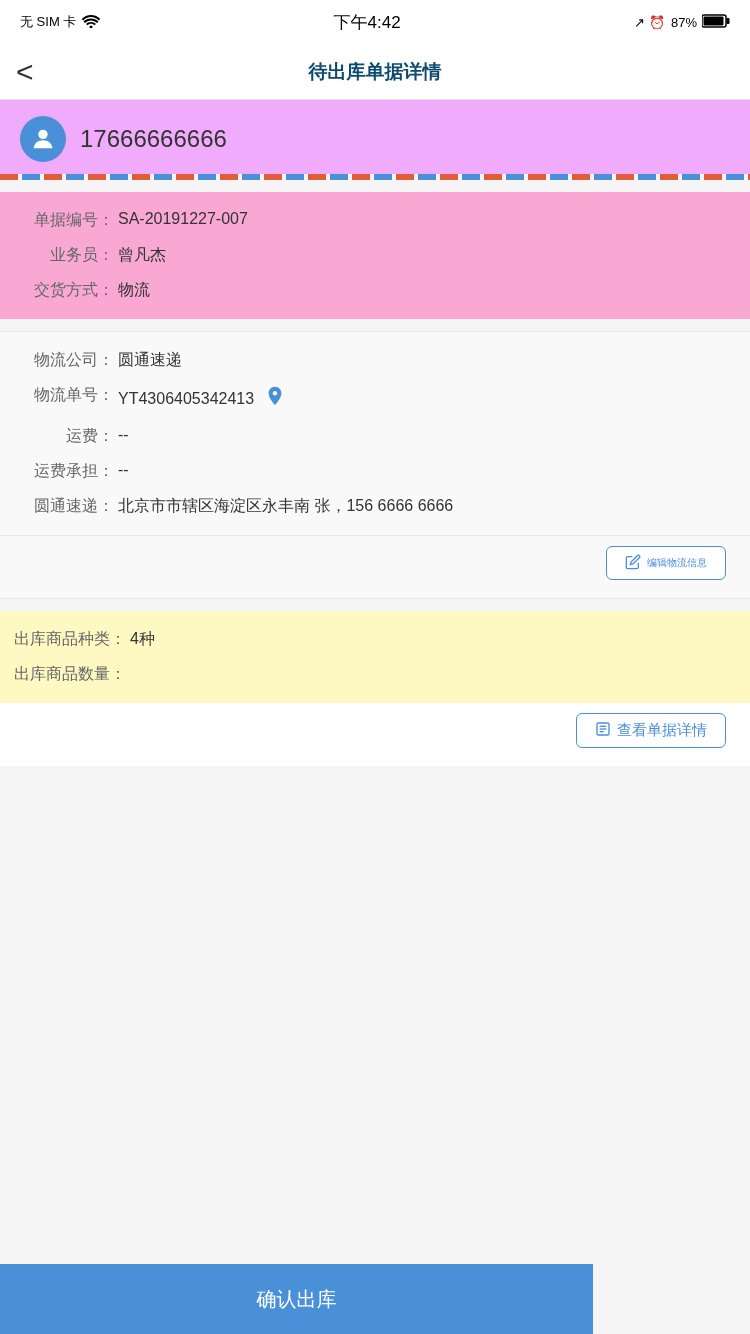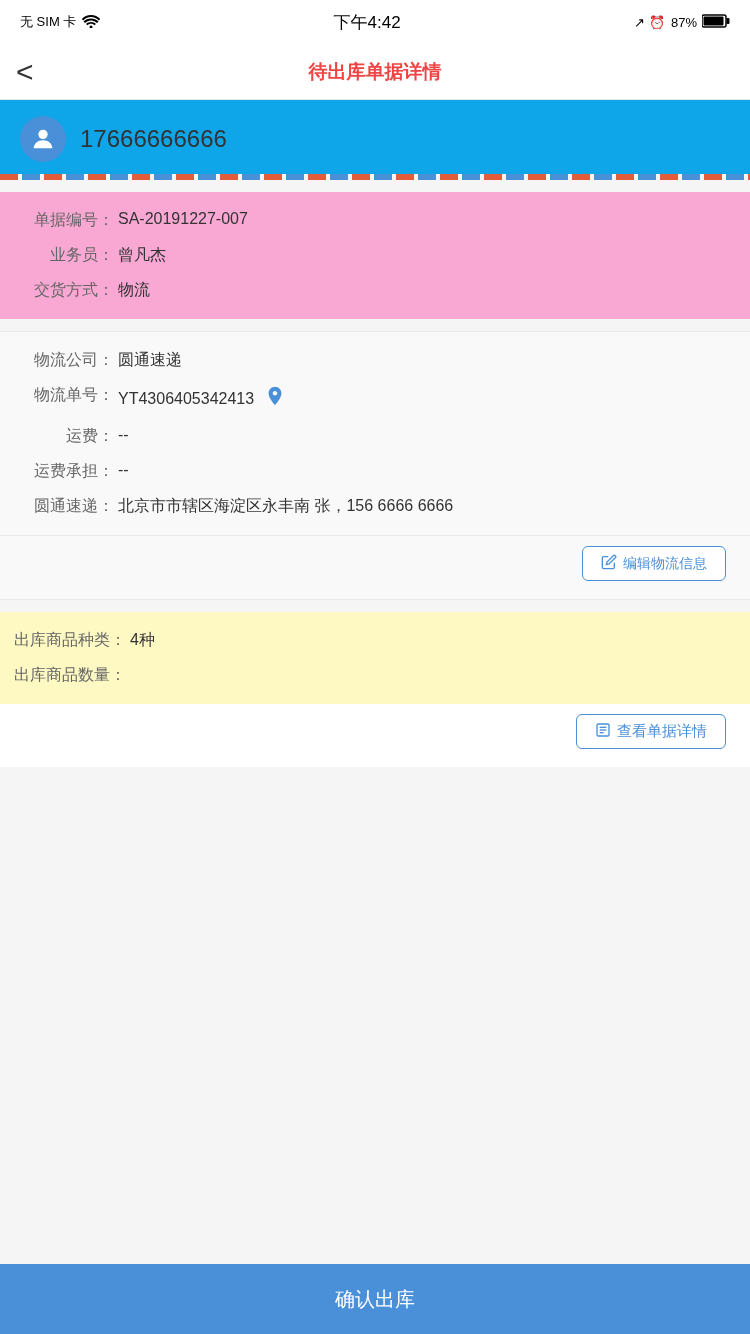--- a/index.html
+++ b/index.html
@@ -43,39 +43,39 @@
     .nav-back {
       position: absolute;
       left: 16px;
       font-size: 22px;
       color: #333;
       cursor: pointer;
     }
     .nav-title {
       font-size: 19px;
       font-weight: 600;
-      color: #ef4444;
+      color: #0c4a6e;
     }
 
     
     .dashed-border {
       width: 100%;
       height: 6px;
       background: repeating-linear-gradient(
         90deg,
         #e05c3a 0px, #e05c3a 18px,
         transparent 18px, transparent 22px,
         #4a90d9 22px, #4a90d9 40px,
         transparent 40px, transparent 44px
       );
     }
 
     
     .header-section {
-      background: #0ea5e9;
+      background: #f0abfc;
       padding: 16px 20px 12px 20px;
       display: flex;
       align-items: center;
       gap: 14px;
     }
     .avatar {
       width: 46px;
       height: 46px;
       border-radius: 50%;
       background: #4a90d9;
@@ -165,21 +165,21 @@
     }
     .edit-btn {
       display: flex;
       align-items: center;
       gap: 6px;
       border: 1px solid #4a90d9;
       color: #4a90d9;
       background: #fff;
       border-radius: 6px;
       padding: 7px 18px;
-      font-size: 14px;
+      font-size: 10px;
       cursor: pointer;
     }
 
     
     .goods-section {
       background: #fef9c3;
       margin-top: 12px;
       padding: 18px 14px;
     }
     .goods-row {
@@ -219,21 +219,21 @@
       padding: 7px 18px;
       font-size: 15px;
       cursor: pointer;
     }
 
     
     .confirm-bar {
       position: fixed;
       bottom: 0;
       left: 0;
-      width: 750px;
+      width: 593px;
       background: #4a90d9;
       height: 70px;
       display: flex;
       align-items: center;
       justify-content: center;
       cursor: pointer;
     }
     .confirm-text {
       color: #fff;
       font-size: 20px;

